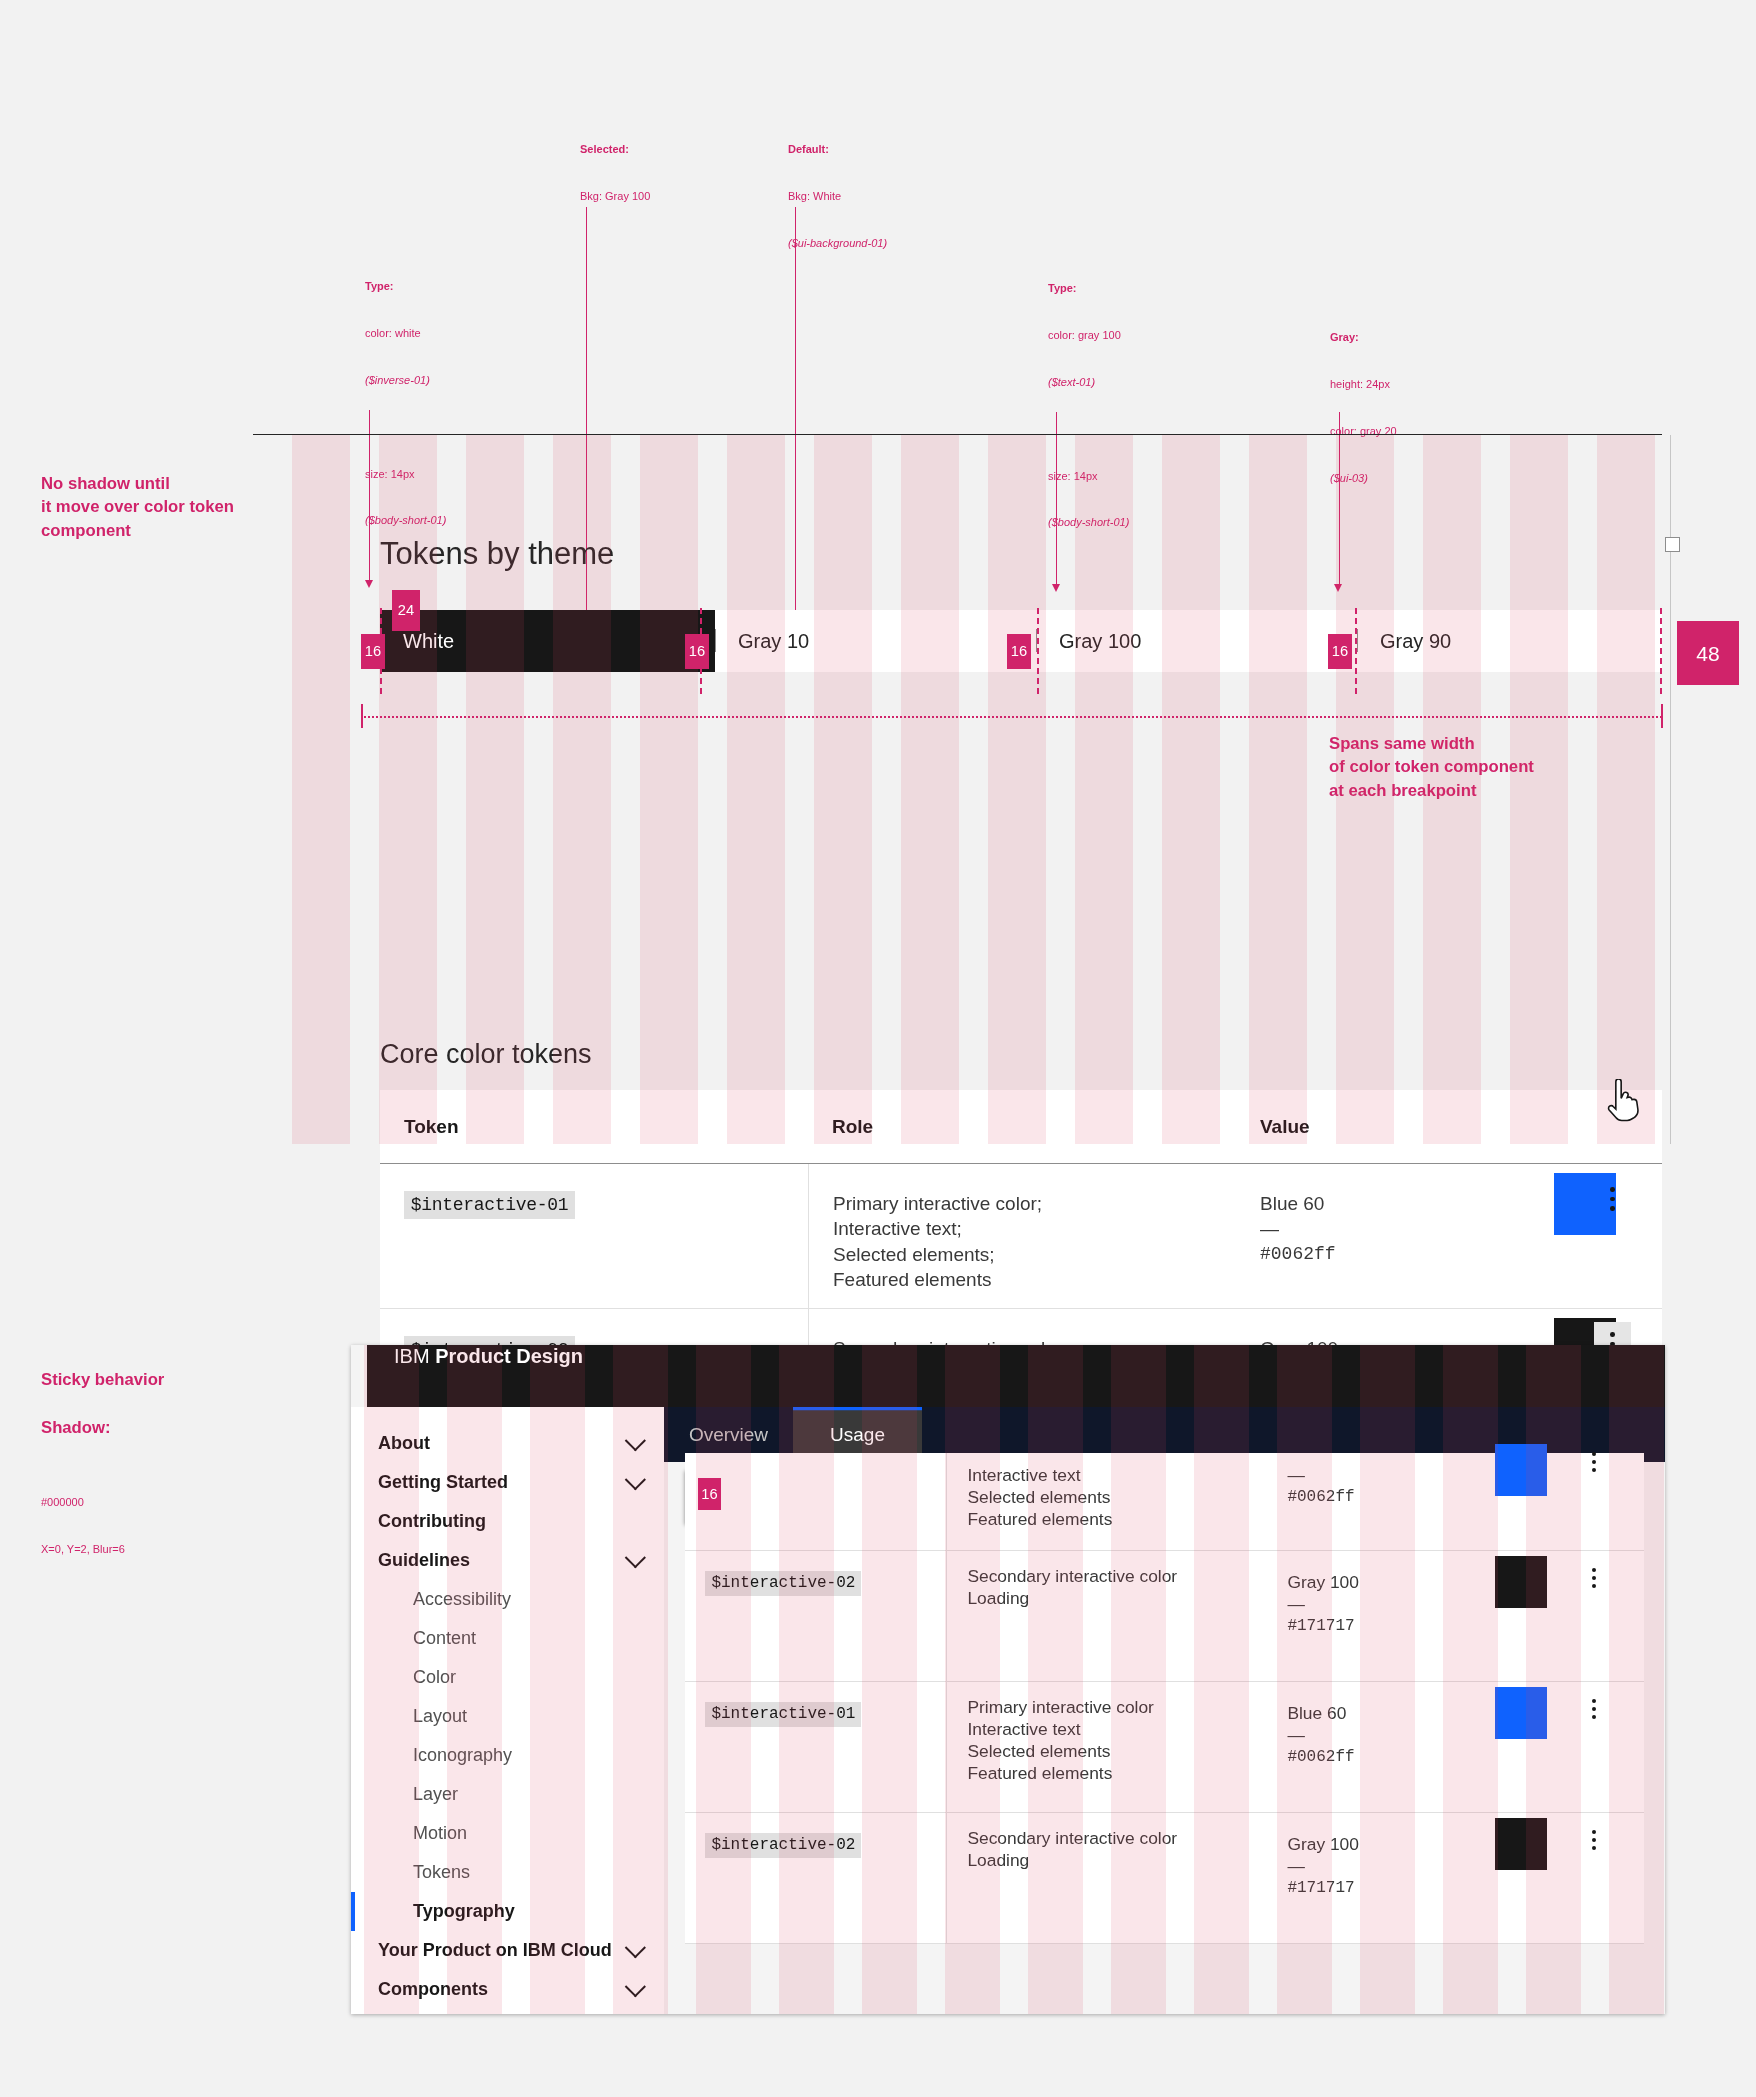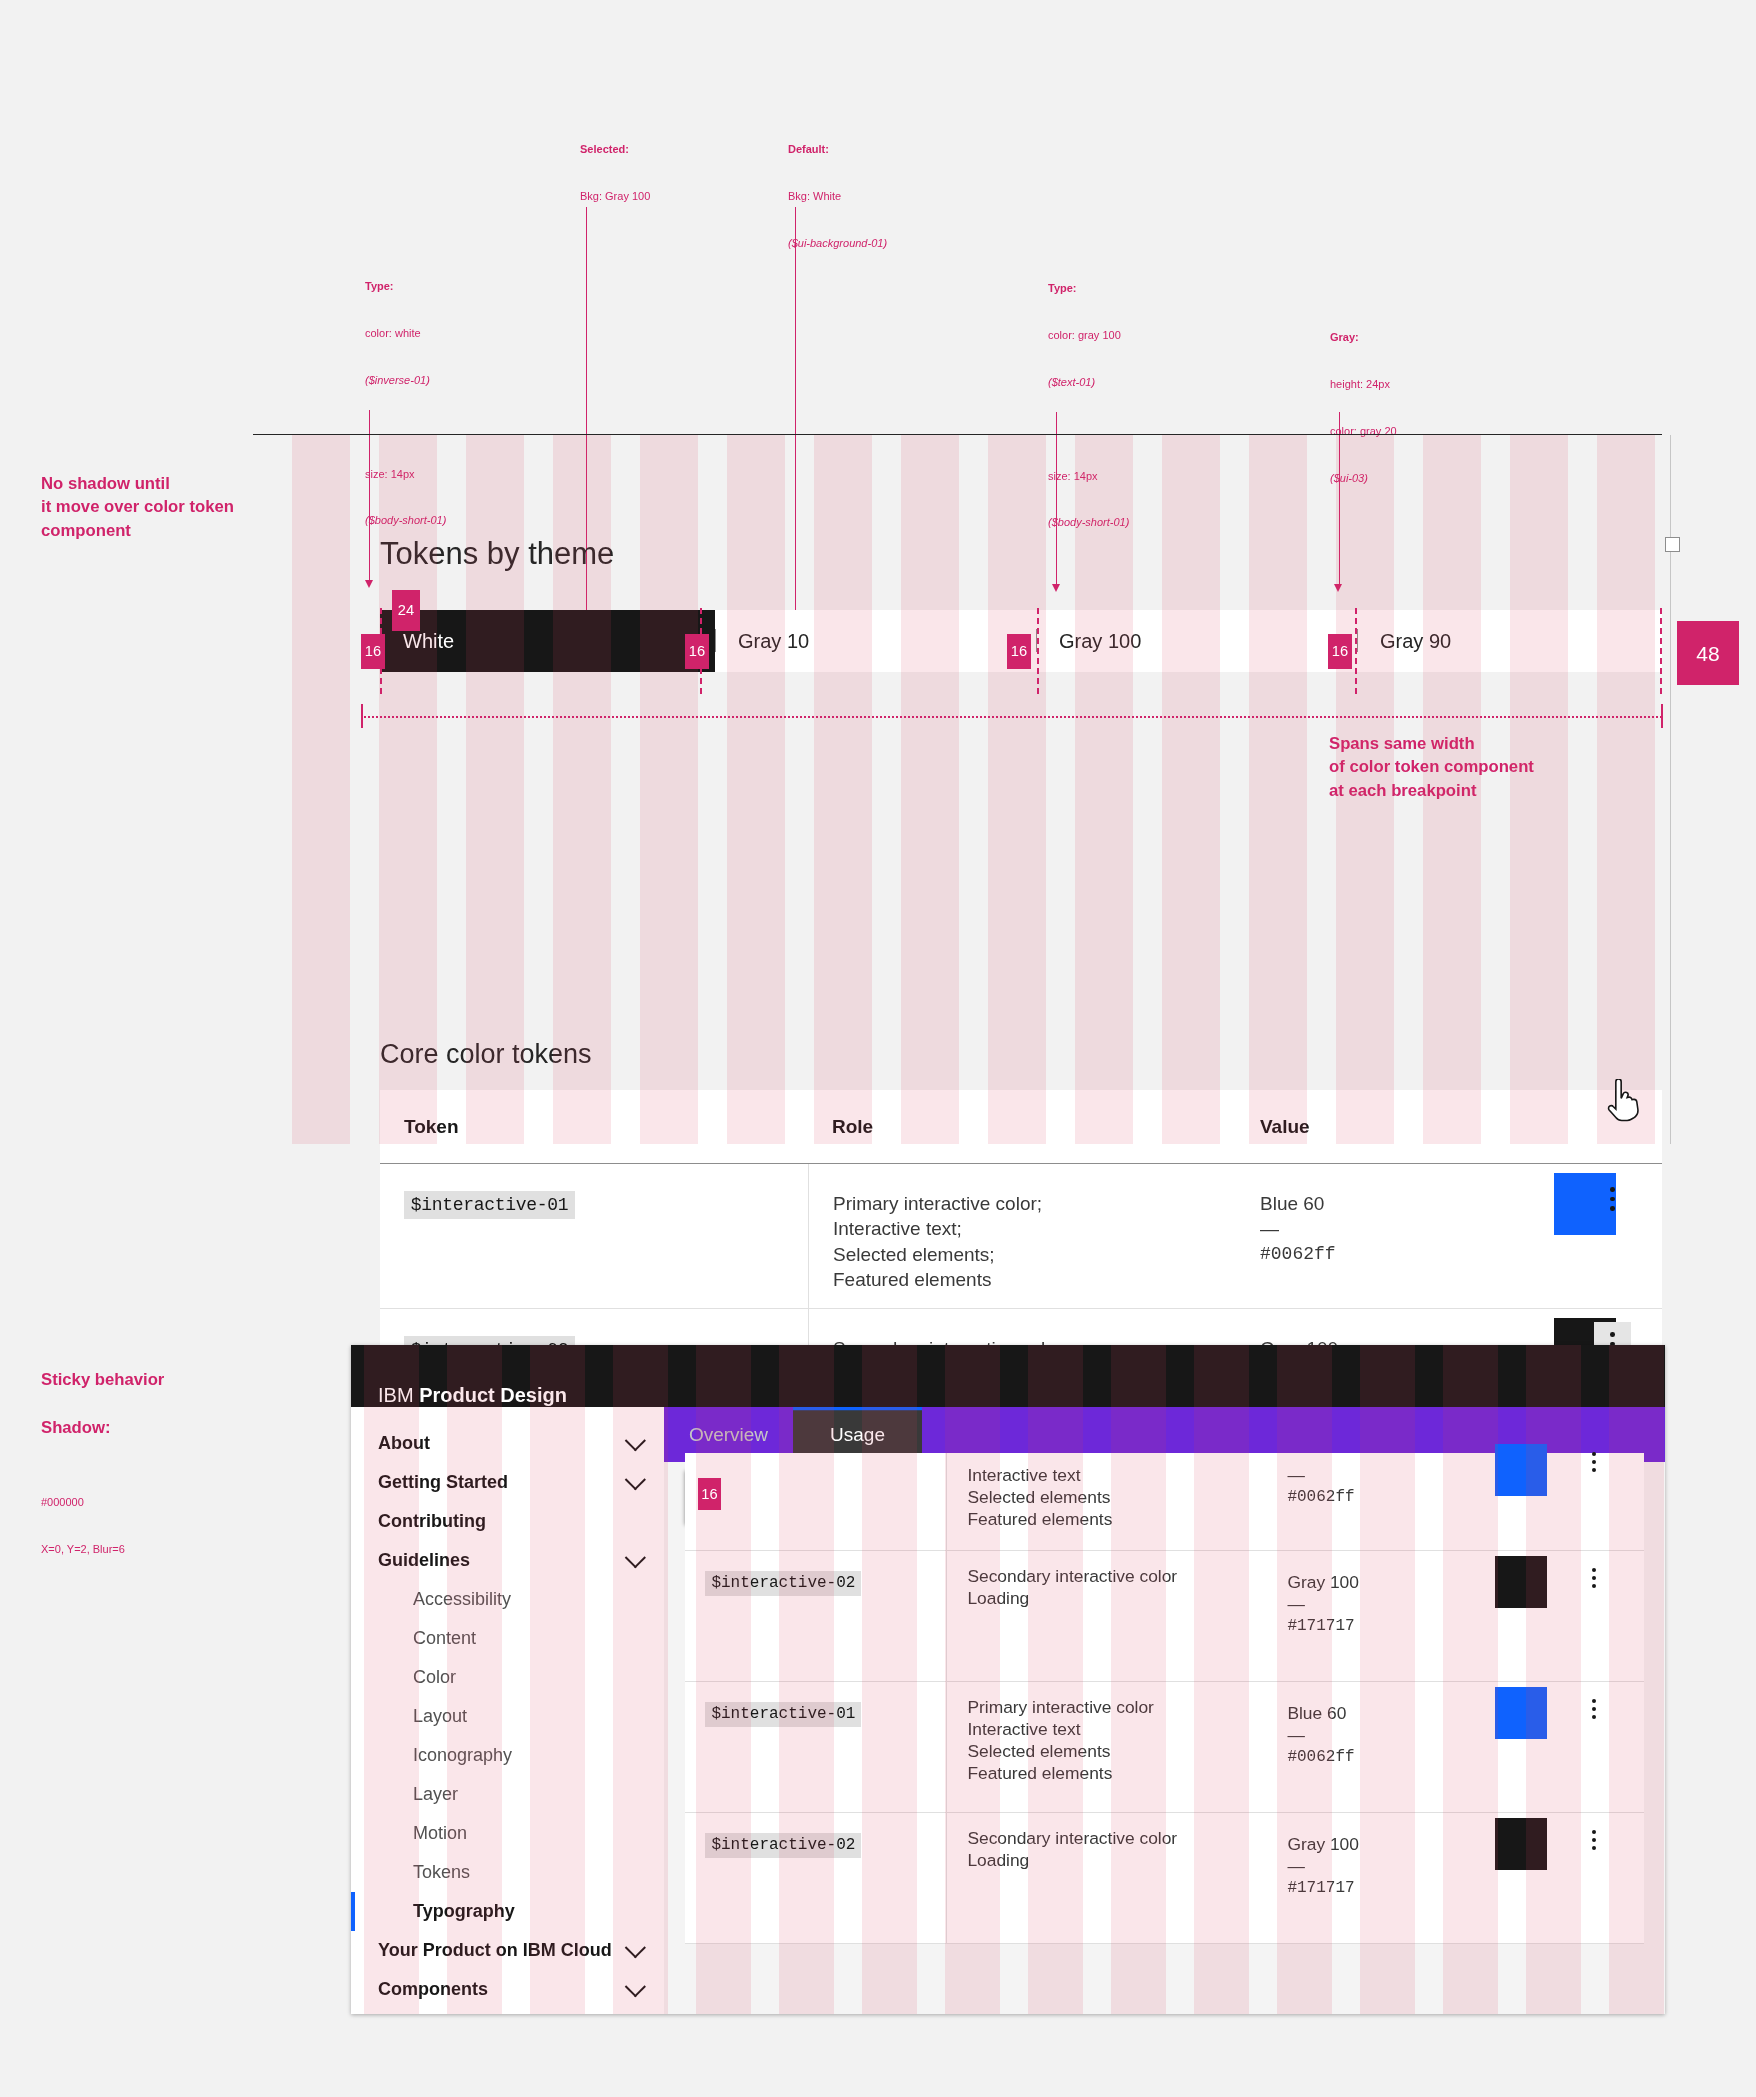--- a/index.html
+++ b/index.html
@@ -98,36 +98,36 @@
 
   
   .cursor { position: absolute; z-index: 40; }
 
   
   #browser {
     position: absolute; left: 351px; top: 1345px; width: 1314px; height: 669px;
     background: #f4f4f4; overflow: hidden;
     box-shadow: 0 1.3px 4px rgba(0,0,0,0.30);
   }
-  #bheader { position: absolute; left: 0; top: 0; width: 100%; height: 62px; background: #171717; display: flex; align-items: flex-end; }
+  #bheader { position: absolute; left: 16px; top: 0; width: 100%; height: 62px; background: #171717; display: flex; align-items: flex-start; }
   #bheader .brand { color: #ffffff; font-size: 20px; padding-left: 27px; }
   #bheader .brand b { font-weight: 700; }
   #bheader .brand span.light { font-weight: 400; }
 
   #bsidebar { position: absolute; left: 0; top: 62px; width: 313px; bottom: 0; background: #ffffff; }
   .navitem {
     display: flex; align-items: center; justify-content: space-between;
     height: 39px; padding: 0 21.4px 0 27px; font-size: 18px; color: #171717; font-weight: 700;
   }
   .navitem.sub { font-weight: 400; color: #525252; padding-left: 62px; }
   .navitem.sub.active { font-weight: 700; color: #171717; box-shadow: inset 4px 0 0 0 #0f62fe; }
   .chev { width: 14.7px; height: 14.7px; border-right: 2px solid #171717; border-bottom: 2px solid #171717; transform: rotate(45deg) translate(-2.7px,-2.7px); }
 
   #bmain { position: absolute; left: 313px; top: 62px; right: 0; bottom: 0; background: #f4f4f4; }
-  #btabs { position: absolute; left: 0; top: 0; width: 100%; height: 55px; background: #6d28d9; display: flex; }
+  #btabs { position: absolute; left: 0; top: 0; width: 100%; height: 55px; background: #0f172a; display: flex; }
   .btab { display: flex; align-items: center; justify-content: center; width: 129px; height: 55px;
           font-size: 19px; color: #c6c6c6; }
   .btab.active { background: #393939; color: #ffffff; box-shadow: inset 0 3.3px 0 0 #0f62fe; }
 
   #bthemebar { position: absolute; left: 0; top: 55px; width: 100%; height: 62px; background: #f4f4f4; }
   .bthemeInner { position: absolute; left: 21.4px; top: 8px; display: flex; height: 54px; }
   .bthemetab { display: flex; align-items: center; height: 54px; padding: 0 0 0 31px; width: 179px;
                font-size: 19px; color: #262626; background: #ffffff; position: relative; }
   .bthemetab.sel { background: #171717; color: #ffffff; box-shadow: 0 1.3px 4px rgba(0,0,0,0.45); }
   .bthemetab .vdiv { position: absolute; left: 0; top: 14.7px; width: 1.3px; height: 24px; background: #8d8d8d; }

